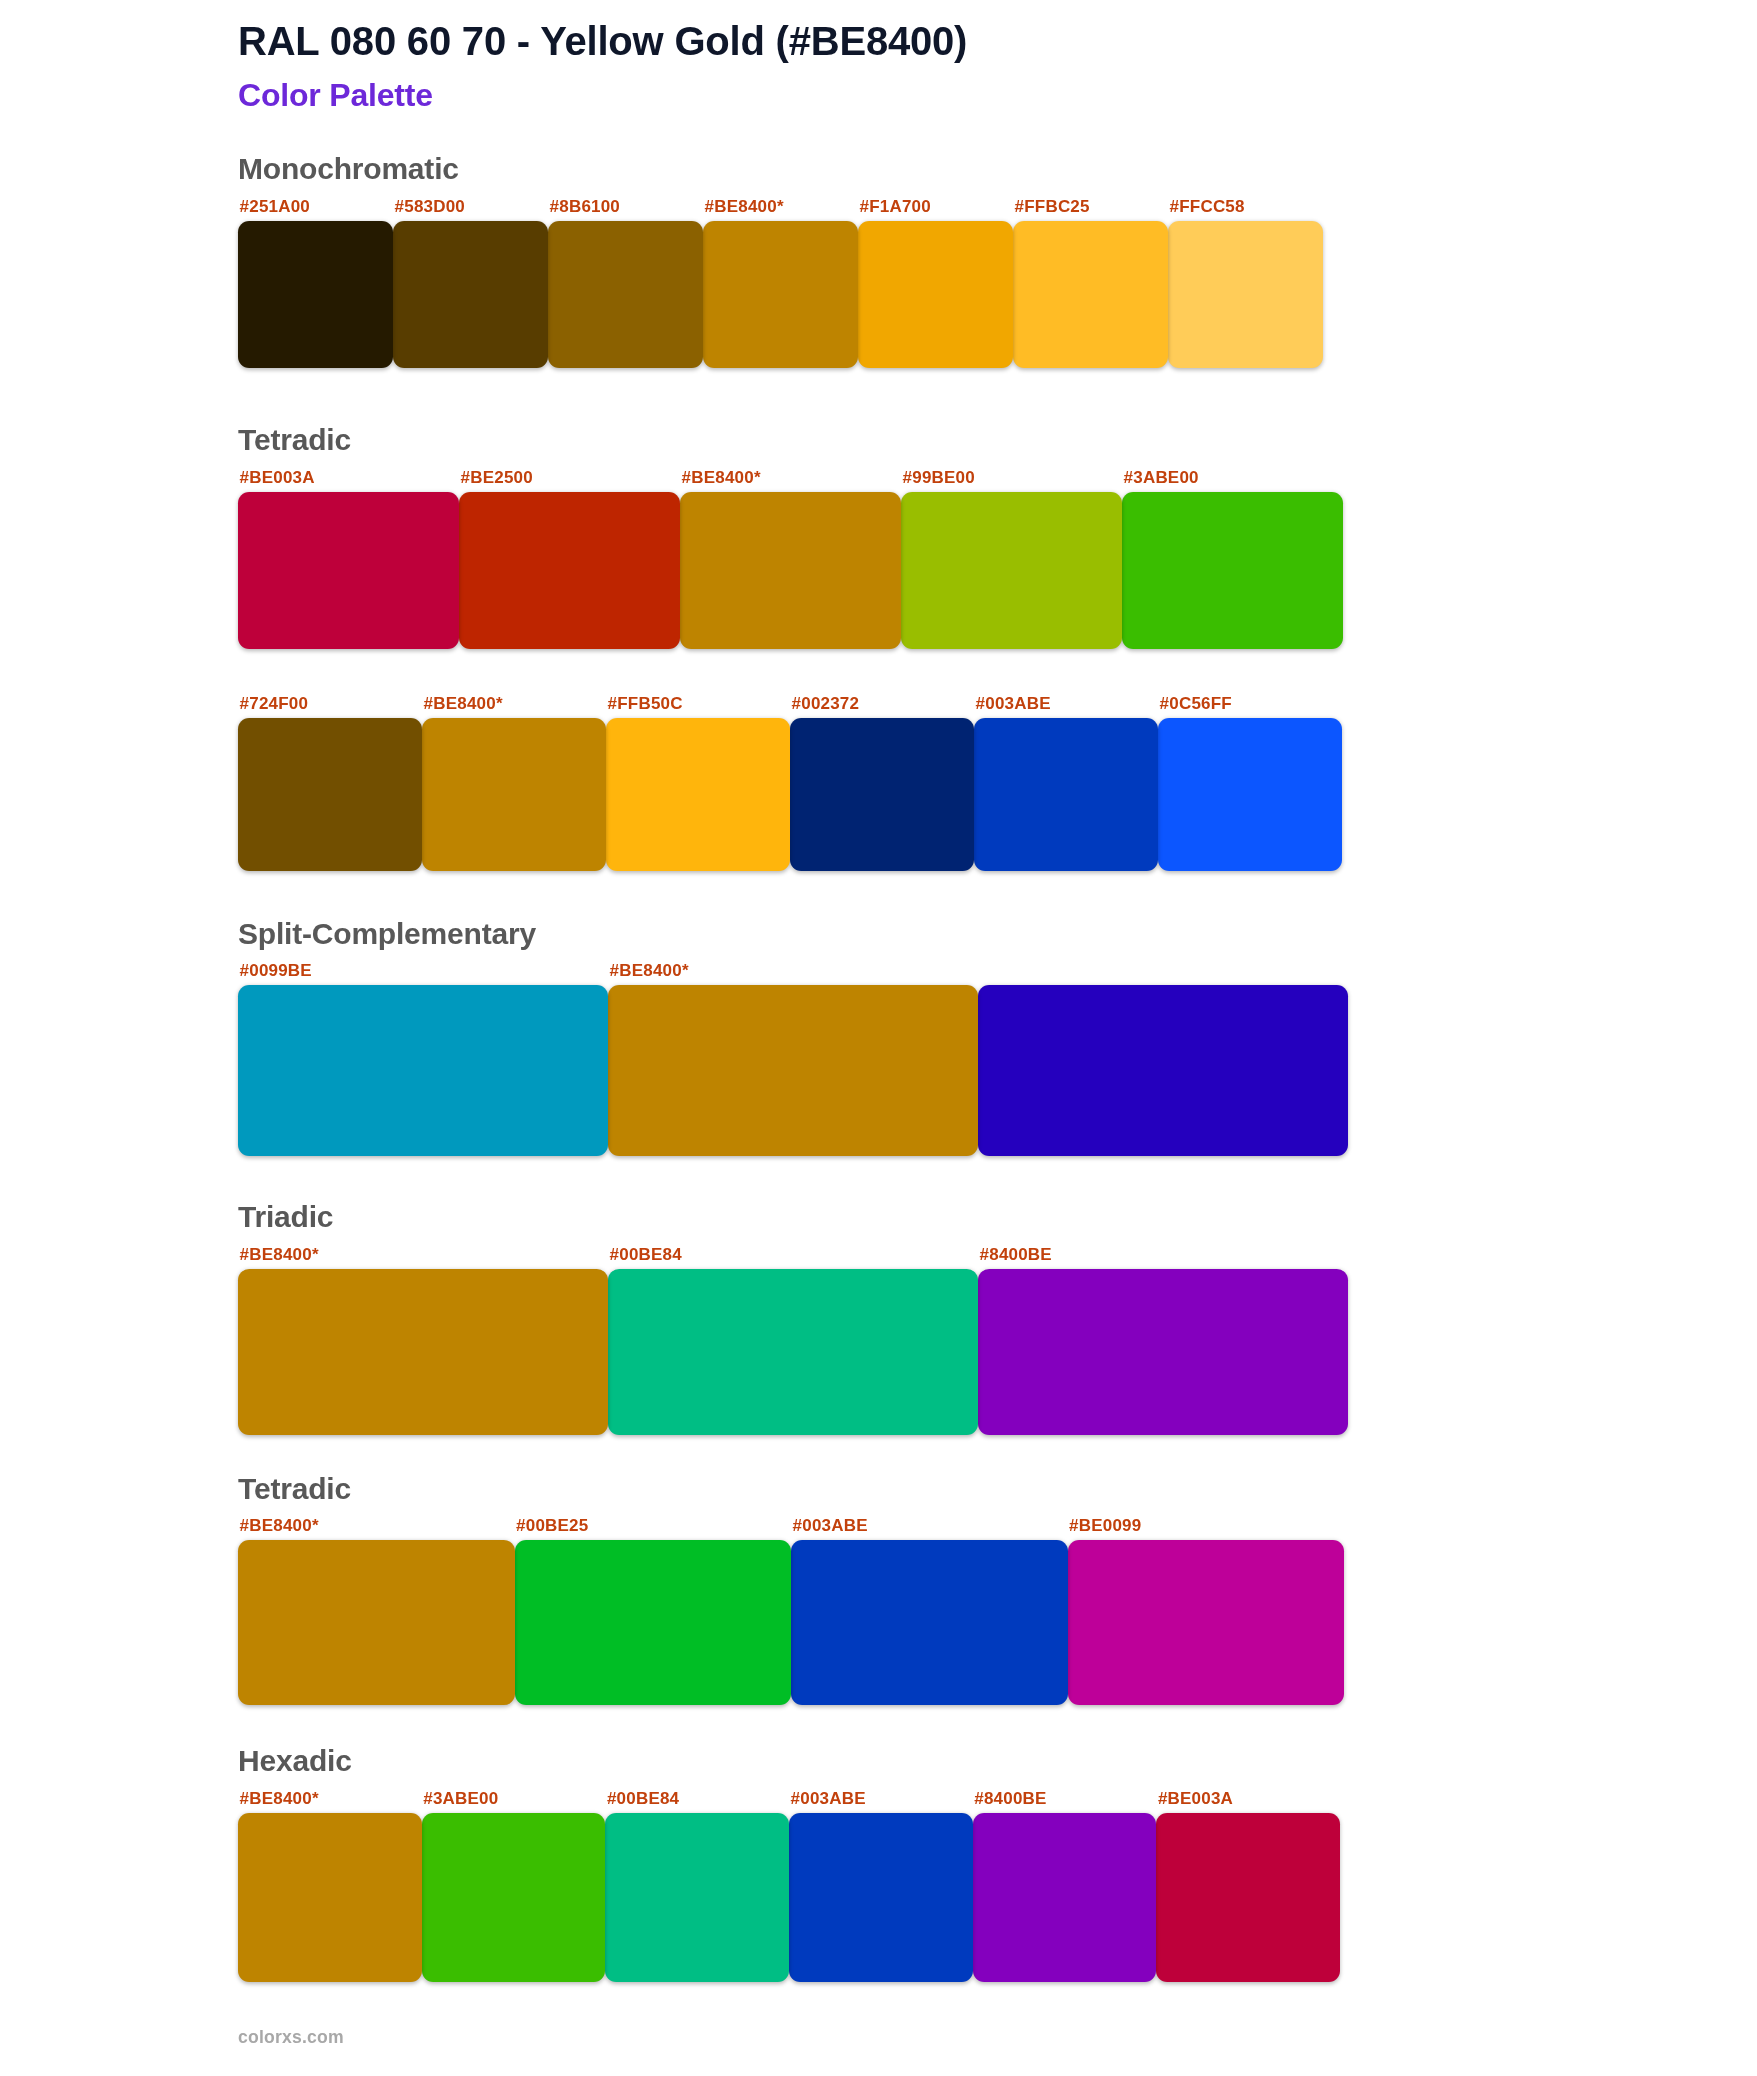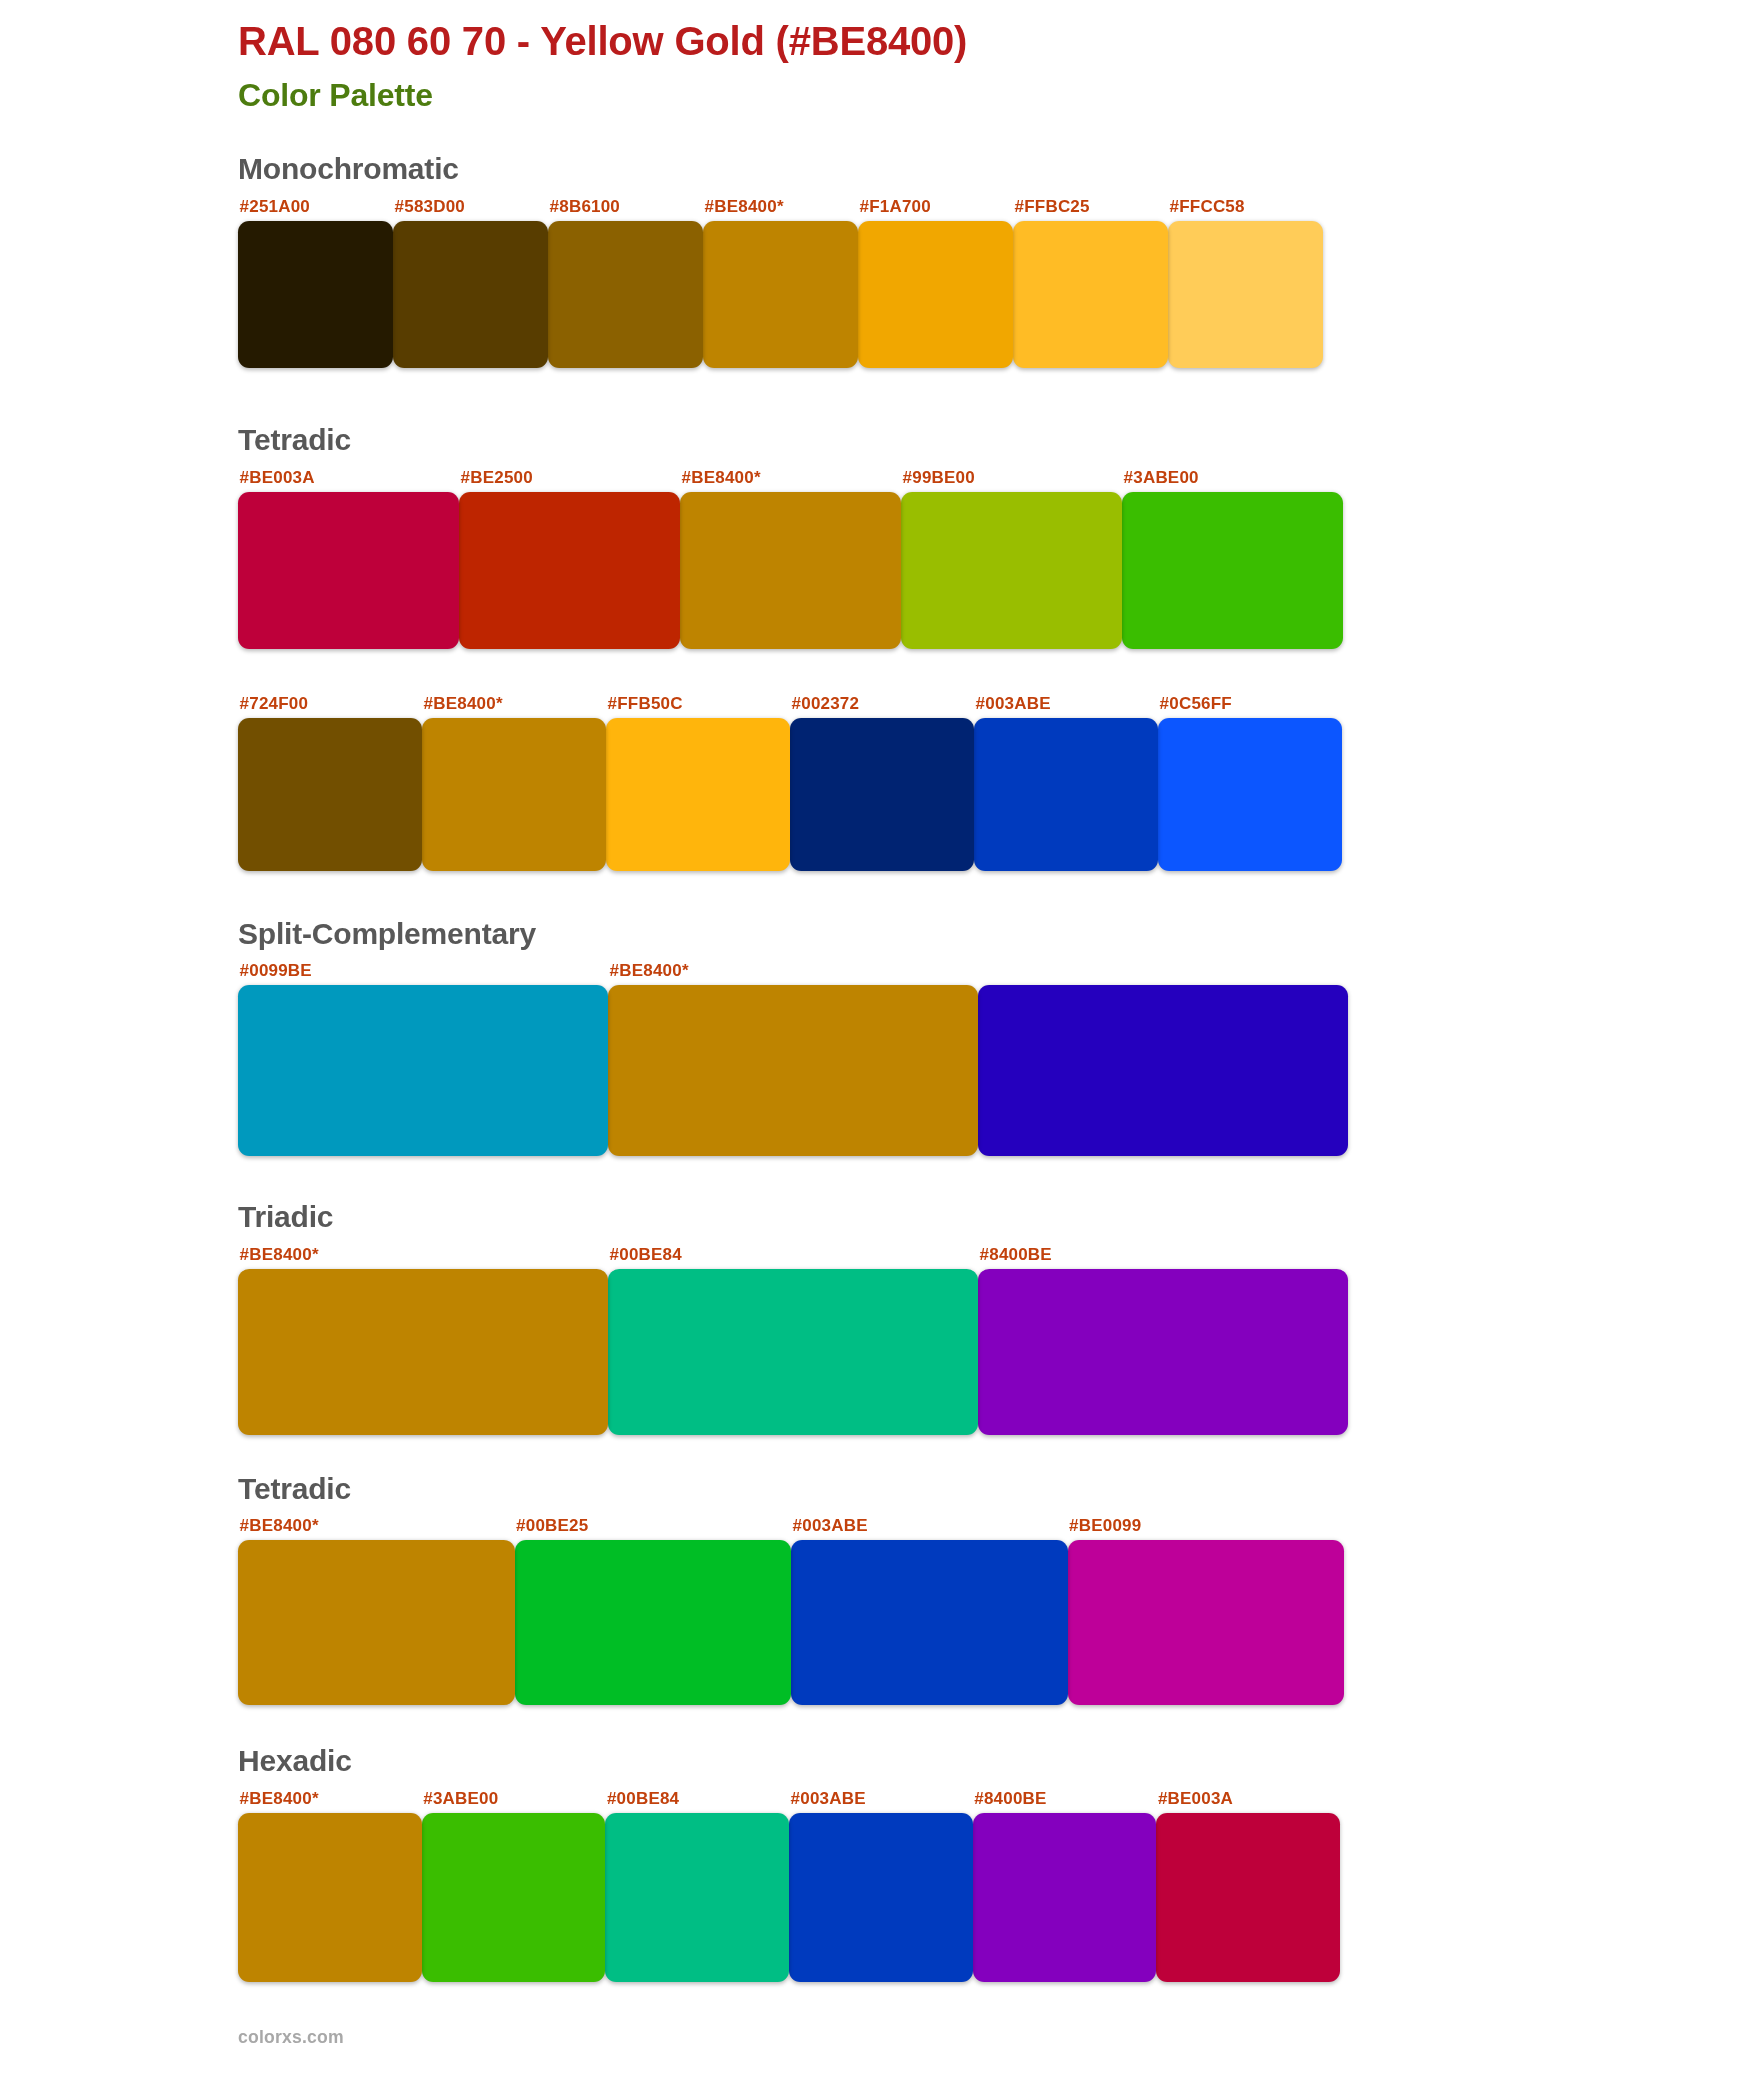--- a/index.html
+++ b/index.html
@@ -17,29 +17,29 @@
     background: #ffffff;
     padding: 0;
   }
   .content {
     padding-left: 238px;
     padding-top: 17.6px;
   }
   .page-title {
     font-size: 40px;
     font-weight: bold;
-    color: #b91c1c;
+    color: #0f172a;
     letter-spacing: -0.2px;
     line-height: 1.18;
     white-space: nowrap;
   }
   .page-subtitle {
     font-size: 32px;
     font-weight: bold;
-    color: #4d7c0f;
+    color: #6d28d9;
     letter-spacing: -0.2px;
     margin-top: 11.2px;
     line-height: 1.2;
   }
   .sections {
     margin-top: 37px;
   }
   .section {
     margin-bottom: 0;
   }

